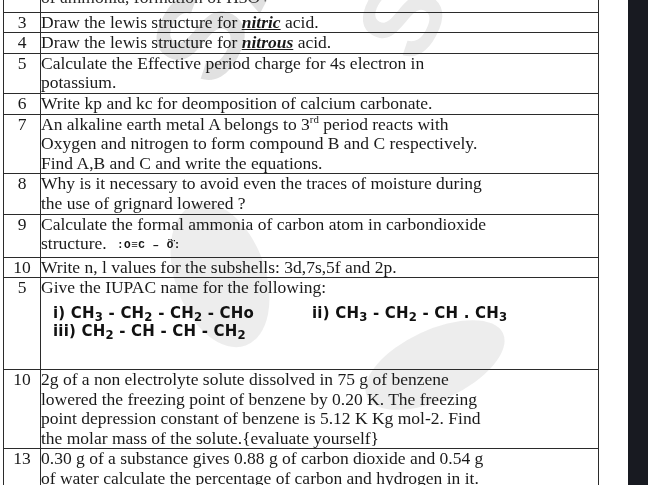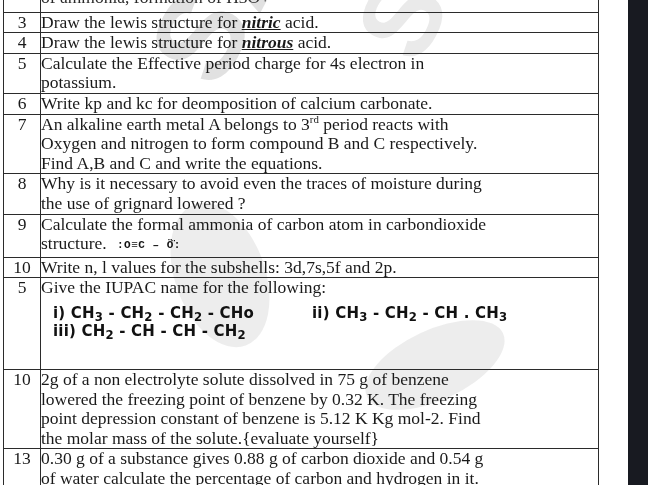--- a/index.html
+++ b/index.html
@@ -248,21 +248,21 @@
               <div class="f-row">i) CH<sub>3</sub> - CH<sub>2</sub> - CH<sub>2</sub> - CHo<span class="f-ii">ii) CH<sub>3</sub> - CH<sub>2</sub> - CH . CH<sub>3</sub></span></div>
               <div class="f-row">iii) CH<sub>2</sub> - CH - CH - CH<sub>2</sub></div>
               <div class="spacer-row"></div>
             </div>
           </td>
         </tr>
         <tr>
           <td class="num">10</td>
           <td class="body">
             <span class="ln">2g of a non electrolyte solute dissolved in 75 g of benzene</span>
-            <span class="ln">lowered the freezing point of benzene by 0.32 K. The freezing</span>
+            <span class="ln">lowered the freezing point of benzene by 0.20 K. The freezing</span>
             <span class="ln">point depression constant of benzene is 5.12 K Kg mol-2. Find</span>
             <span class="ln">the molar mass of the solute.{evaluate yourself}</span>
           </td>
         </tr>
         <tr>
           <td class="num">13</td>
           <td class="body">
             <span class="ln">0.30 g of a substance gives 0.88 g of carbon dioxide and 0.54 g</span>
             <span class="ln">of water calculate the percentage of carbon and hydrogen in it.</span>
           </td>

